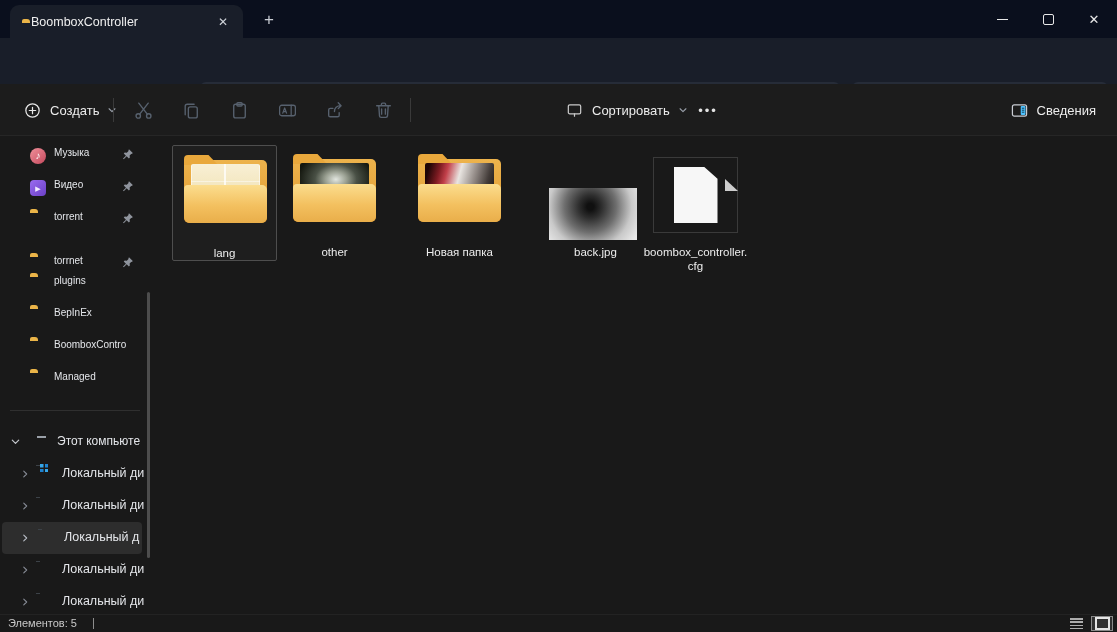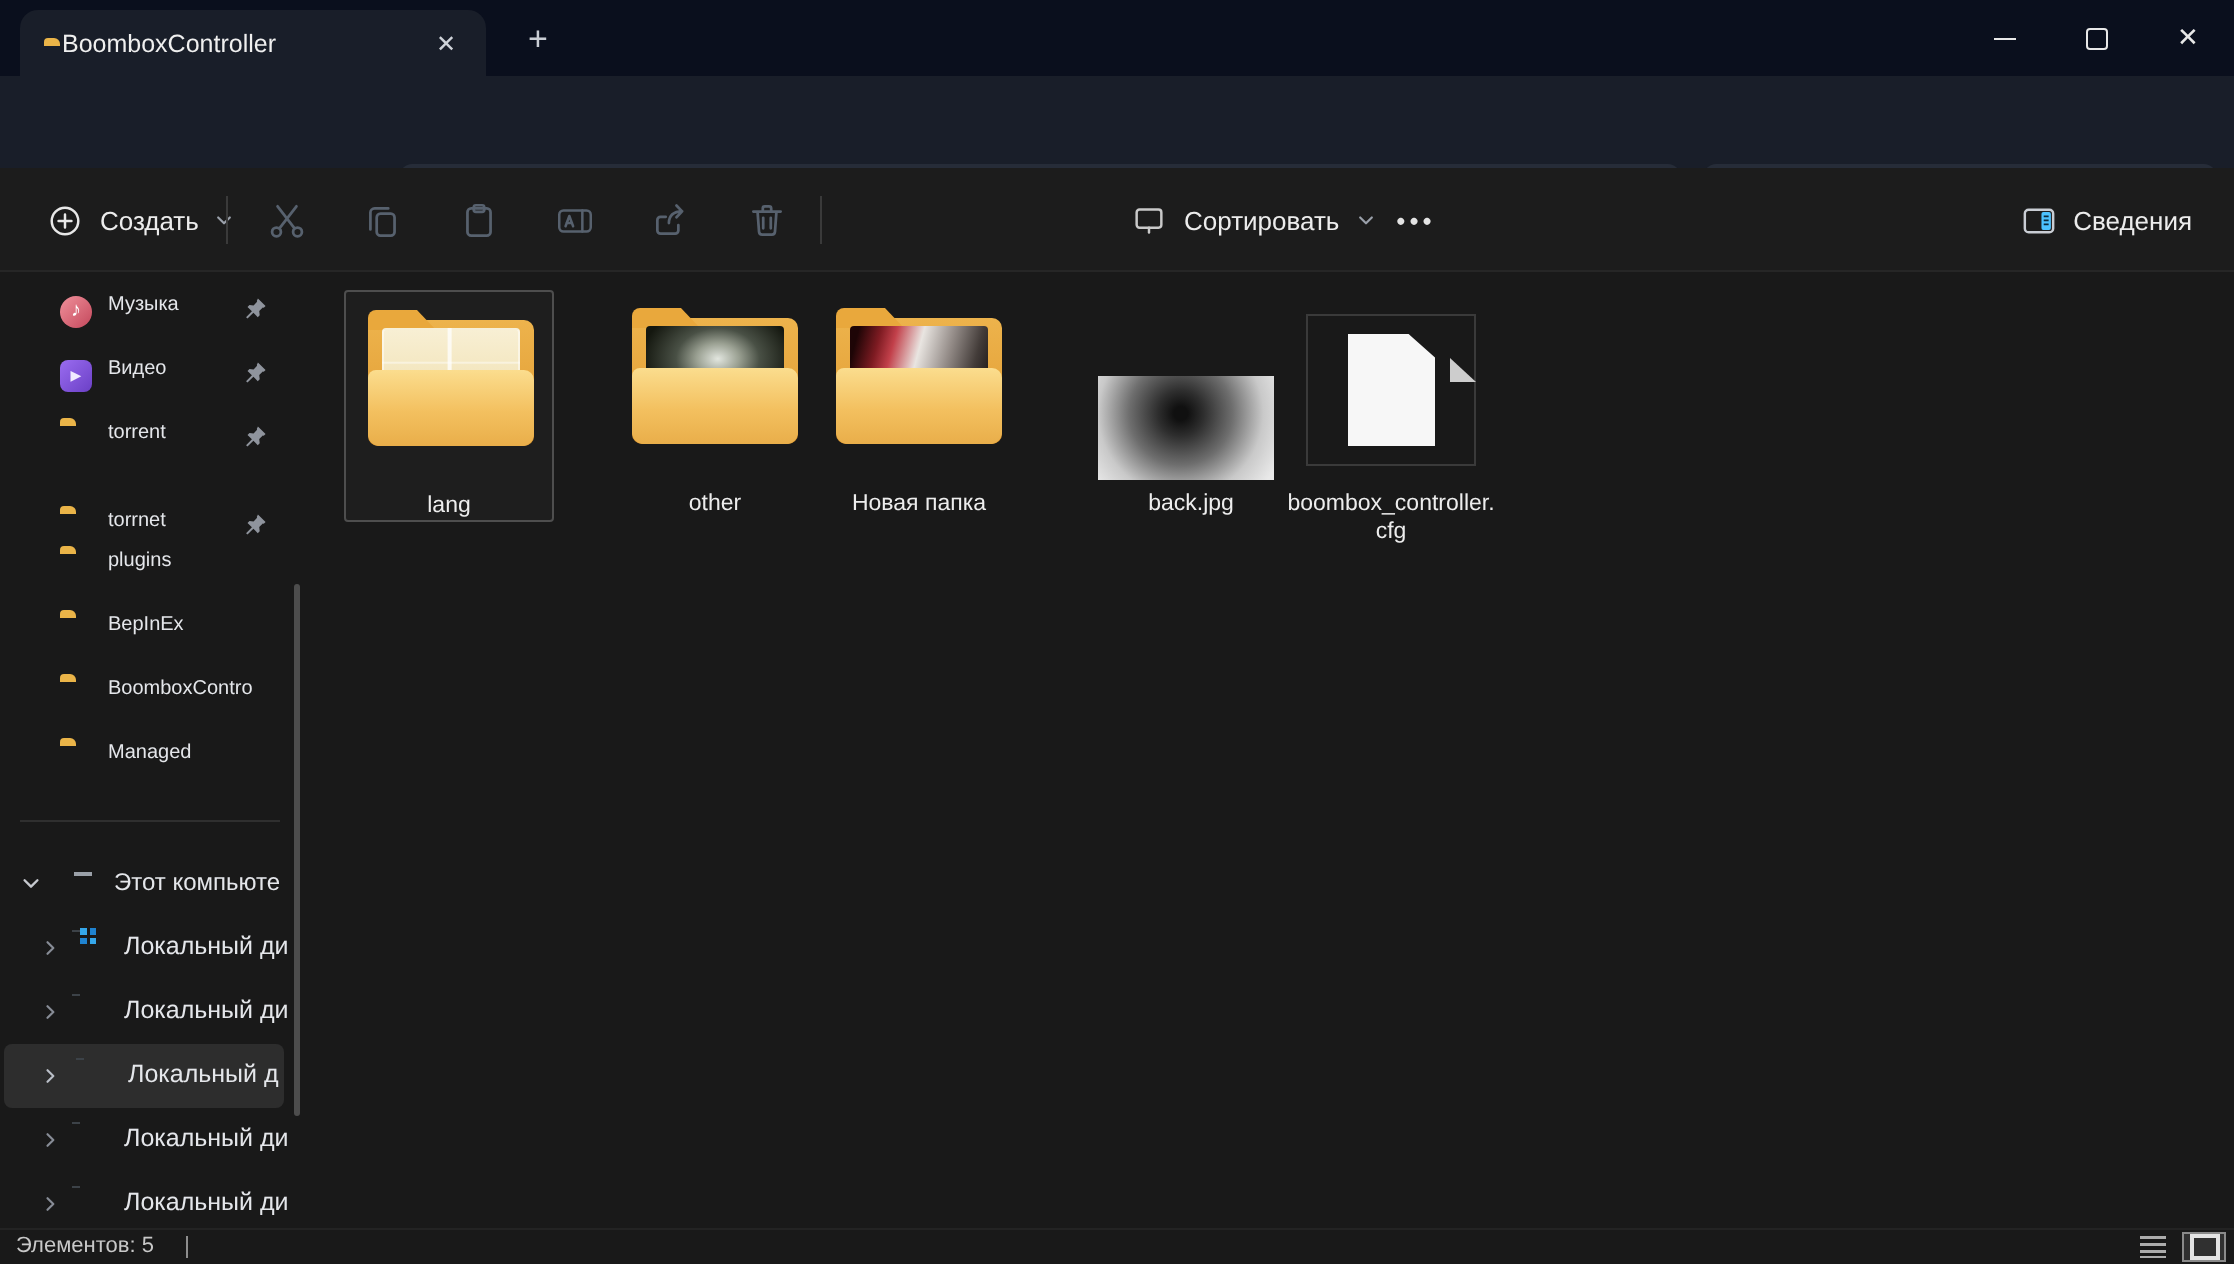--- a/index.html
+++ b/index.html
@@ -435,21 +435,21 @@
 
     <div class="item sel" style="left:12px;">
       <div class="bigfolder">
         <div class="bf-back"></div>
         <div class="bf-thumb t-lang"></div>
         <div class="bf-front"></div>
       </div>
       <div class="name">lang</div>
     </div>
 
-    <div class="item" style="left:145px;text-decoration:underline;">
+    <div class="item" style="left:122px;text-decoration:underline;">
       <div class="bigfolder">
         <div class="bf-back"></div>
         <div class="bf-thumb t-other"></div>
         <div class="bf-front"></div>
       </div>
       <div class="name">other</div>
     </div>
 
     <div class="item" style="left:247px;">
       <div class="bigfolder">

